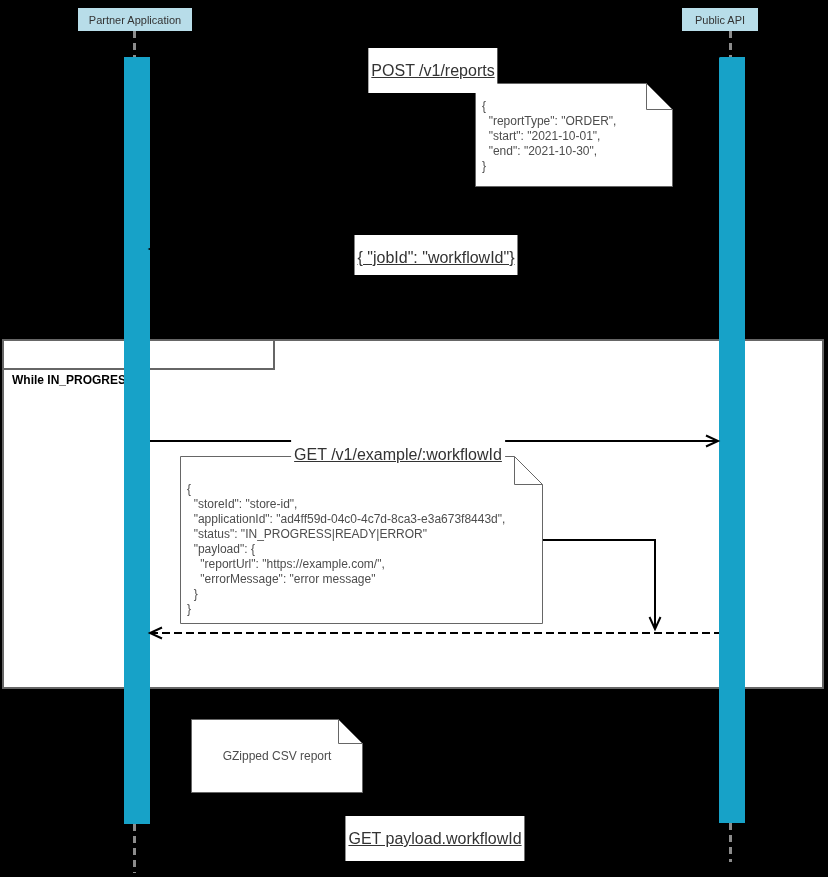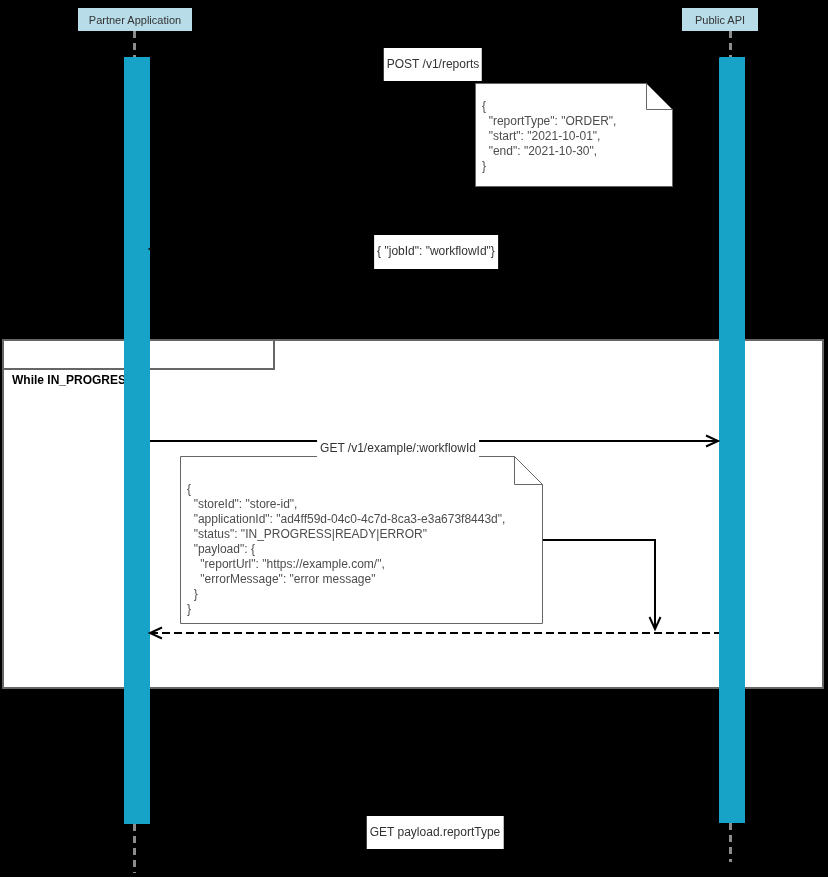--- a/index.html
+++ b/index.html
@@ -28,21 +28,21 @@
     position:absolute;left:-2px;top:-2px;width:269px;height:27px;
     background:var(--frame-bg,#fff);border:2px solid var(--frame-border,#666);
   }
   .loop-label{
     position:absolute;left:8px;top:32px;font-size:12px;font-weight:bold;color:#000;
     white-space:nowrap;
   }
   .msg-label{
     position:absolute;transform:translateX(-50%);
     background:#fff;color:var(--message-text,#333);
-    font-size:12px;line-height:15px;padding:9px 3px;white-space:nowrap;
+    font-size:16px;line-height:15px;padding:15px 3px;white-space:nowrap;text-decoration:underline;
   }
   .msg-label.tall{padding-bottom:10px;}
   .note{position:absolute;}
   .note svg{position:absolute;left:0;top:0;}
   .note .note-text{
     position:absolute;left:7px;right:4px;color:var(--note-text,#4d4d4d);
     font-size:12px;line-height:15px;white-space:pre;
   }
   .note .note-text.centered{
     left:0;right:0;top:0;bottom:0;display:flex;align-items:center;justify-content:center;
@@ -125,21 +125,28 @@
   "storeId": "store-id",
   "applicationId": "ad4ff59d-04c0-4c7d-8ca3-e3a673f8443d",
   "status": "IN_PROGRESS|READY|ERROR"
   "payload": {
     "reportUrl": "https://example.com/",
     "errorMessage": "error message"
   }
 }</div>
   </div>
 
+  <div class="note" style="left:191px;top:719px;width:172px;height:74px;">
+    <svg width="172" height="74">
+      <path d="M0.5,0.5 H147.5 L171.5,24.5 V73.5 H0.5 Z" fill="#fff" stroke="#666"></path>
+      <path d="M147.5,0.5 V24.5 H171.5" fill="none" stroke="#666"></path>
+    </svg>
+    <div class="note-text centered">GZipped CSV report</div>
+  </div>
 
   <div class="msg-label" style="left:433px;top:48px;">POST /v1/reports</div>
   <div class="msg-label tall" style="left:436px;top:235px;">{ "jobId": "workflowId"}</div>
   <div class="msg-label" style="left:398px;top:432px;">GET /v1/example/:workflowId</div>
-  <div class="msg-label" style="left:435px;top:816px;">GET payload.reportType</div>
+  <div class="msg-label" style="left:435px;top:816px;">GET payload.workflowId</div>
 
   <div class="bottom-strip"></div>
 
 </div>
 
 </body></html>

